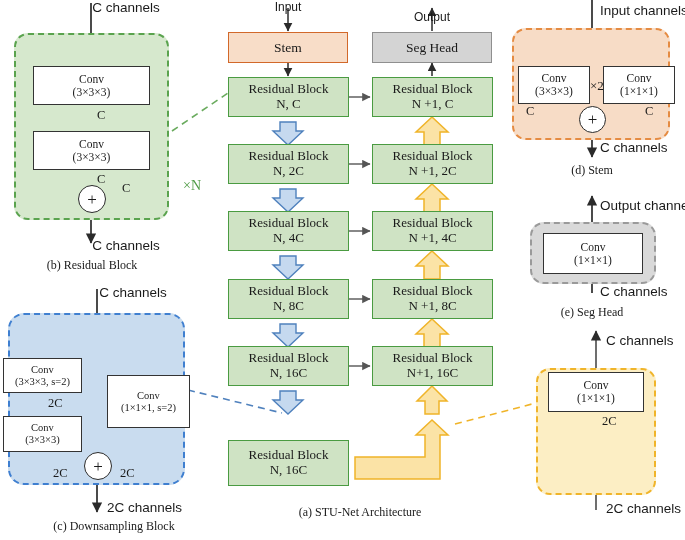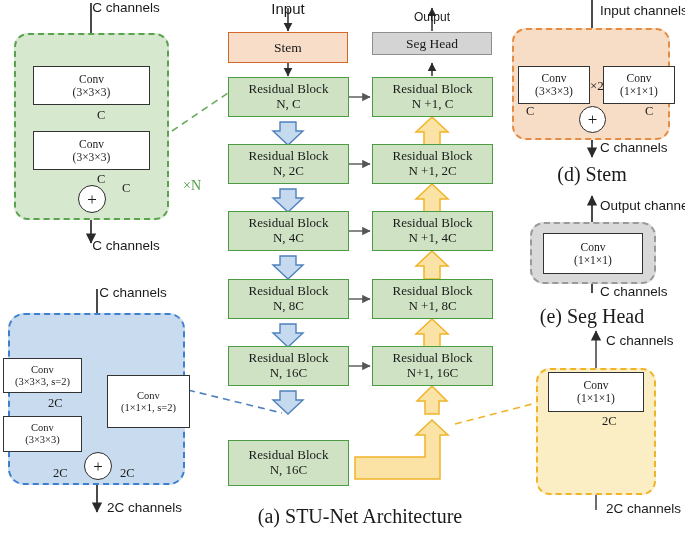--- a/index.html
+++ b/index.html
@@ -4,21 +4,21 @@
 <style>
   html,body{margin:0;padding:0;background:#ffffff;}
   body{width:685px;height:540px;position:relative;overflow:hidden;
        font-family:"Liberation Serif", serif; color:#1a1a1a;}
   .stage{position:absolute;left:0;top:0;width:685px;height:540px;}
   .txt{position:absolute;white-space:nowrap;font-family:Liberation Sans, sans-serif;}
   .ctr{transform:translateX(-50%);text-align:center;}
   .box{position:absolute;box-sizing:border-box;display:flex;flex-direction:column;
        align-items:center;justify-content:center;line-height:1.12;background:#fff;}
   .panel{position:absolute;box-sizing:border-box;}
-  .cap{position:absolute;font-size:20px;white-space:nowrap;transform:translateX(-50%);}
+  .cap{position:absolute;font-size:12px;white-space:nowrap;transform:translateX(-50%);}
   .plus{position:absolute;border-radius:50%;background:#fff;border:1.6px solid #2b2b2b;
         display:flex;align-items:center;justify-content:center;font-size:17px;line-height:1;}
   .lbl{position:absolute;font-size:12.5px;white-space:nowrap;}
   .convbox{border:1.7px solid #333;font-size:11.5px;}
   svg{position:absolute;left:0;top:0;overflow:visible;}
 </style>
 </head>
 <body>
 
 <div class="stage">
@@ -131,20 +131,21 @@
   <div class="lbl" style="left:122px;top:181px;">C</div>
 
   <div class="plus" style="left:78px;top:185px;width:26px;height:26px;">
     <span>+</span>
   </div>
 
   <div class="lbl" style="left:183px;top:178px;font-size:14px;color:#4f9b45;">×N</div>
 
   <div class="txt ctr" style="left:126px;top:238px;font-size:13.5px;">C channels</div>
 
+  <div class="cap" style="left:92px;top:258px;">(b) Residual Block</div>
 
   <div class="txt ctr" style="left:133px;top:285px;font-size:13.5px;">C channels</div>
 
   <div class="panel" style="left:8px;top:313px;width:177px;height:172px;background:#c9dcef;
               border:2px dashed #3f7fd0;border-radius:16px;"></div>
 
   <div class="box convbox" style="left:3px;top:358px;width:79px;height:35px;font-size:10.5px;">
     <span>Conv</span>
     <span>(3×3×3, s=2)</span>
   </div>
@@ -160,28 +161,29 @@
   <div class="lbl" style="left:48px;top:396px;">2C</div>
   <div class="lbl" style="left:53px;top:466px;">2C</div>
   <div class="lbl" style="left:120px;top:466px;">2C</div>
 
   <div class="plus" style="left:84px;top:452px;width:26px;height:26px;">
     <span>+</span>
   </div>
 
   <div class="txt" style="left:107px;top:500px;font-size:13.5px;">2C channels</div>
 
-
-  <div class="txt ctr" style="left:288px;top:0px;font-size:15px;">Input</div>
+  <div class="cap" style="left:114px;top:519px;">(c) Downsampling Block</div>
+
+  <div class="txt ctr" style="left:288px;top:0px;font-size:12px;">Input</div>
   <div class="txt ctr" style="left:432px;top:10px;font-size:12px;">Output</div>
 
   <div class="box" style="left:228px;top:32px;width:120px;height:31px;background:#f8ddc8;border:1.8px solid #d2682a;font-size:13.5px;">
     <span>Stem</span>
   </div>
-  <div class="box" style="left:372px;top:32px;width:120px;height:23px;background:#d4d4d4;border:1.6px solid #8f8f8f;font-size:13.5px;">
+  <div class="box" style="left:372px;top:32px;width:120px;height:31px;background:#d4d4d4;border:1.6px solid #8f8f8f;font-size:13.5px;">
     <span>Seg Head</span>
   </div>
 
   <div class="box" style="left:228px;top:77px;width:121px;height:40px;background:#cfe3c4;border:1.6px solid #4a9b41;font-size:13px;">
     <span>Residual Block</span>
     <span>N, C</span>
   </div>
   <div class="box" style="left:228px;top:144px;width:121px;height:40px;background:#cfe3c4;border:1.6px solid #4a9b41;font-size:13px;">
     <span>Residual Block</span>
     <span>N, 2C</span>

